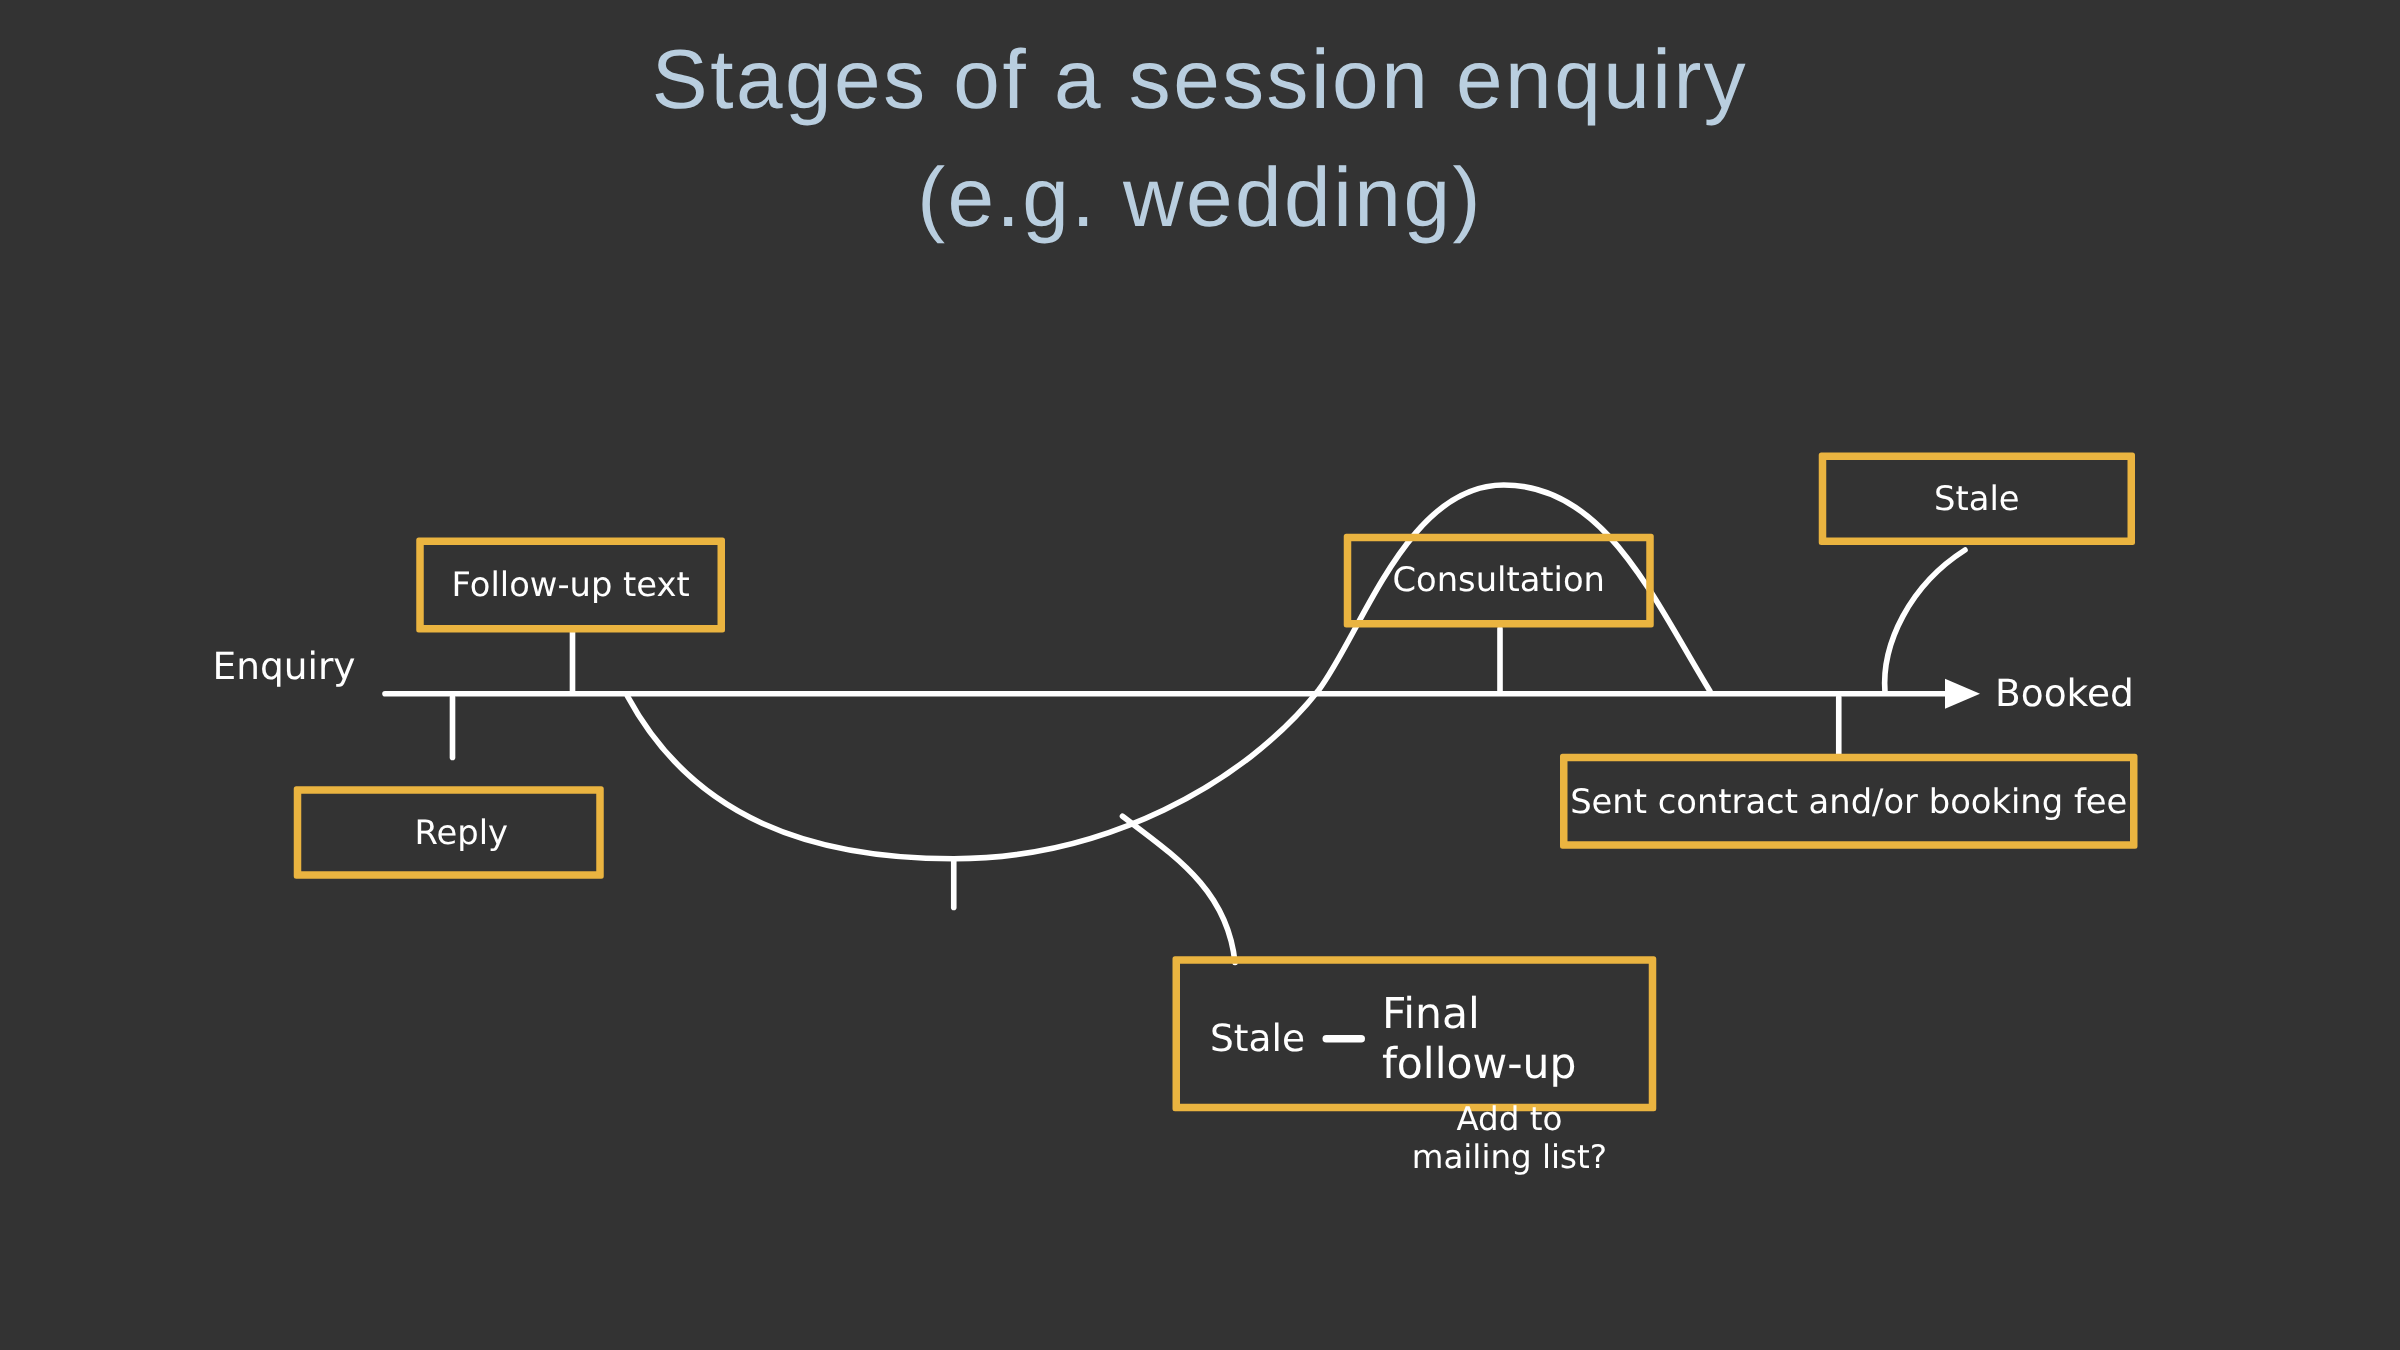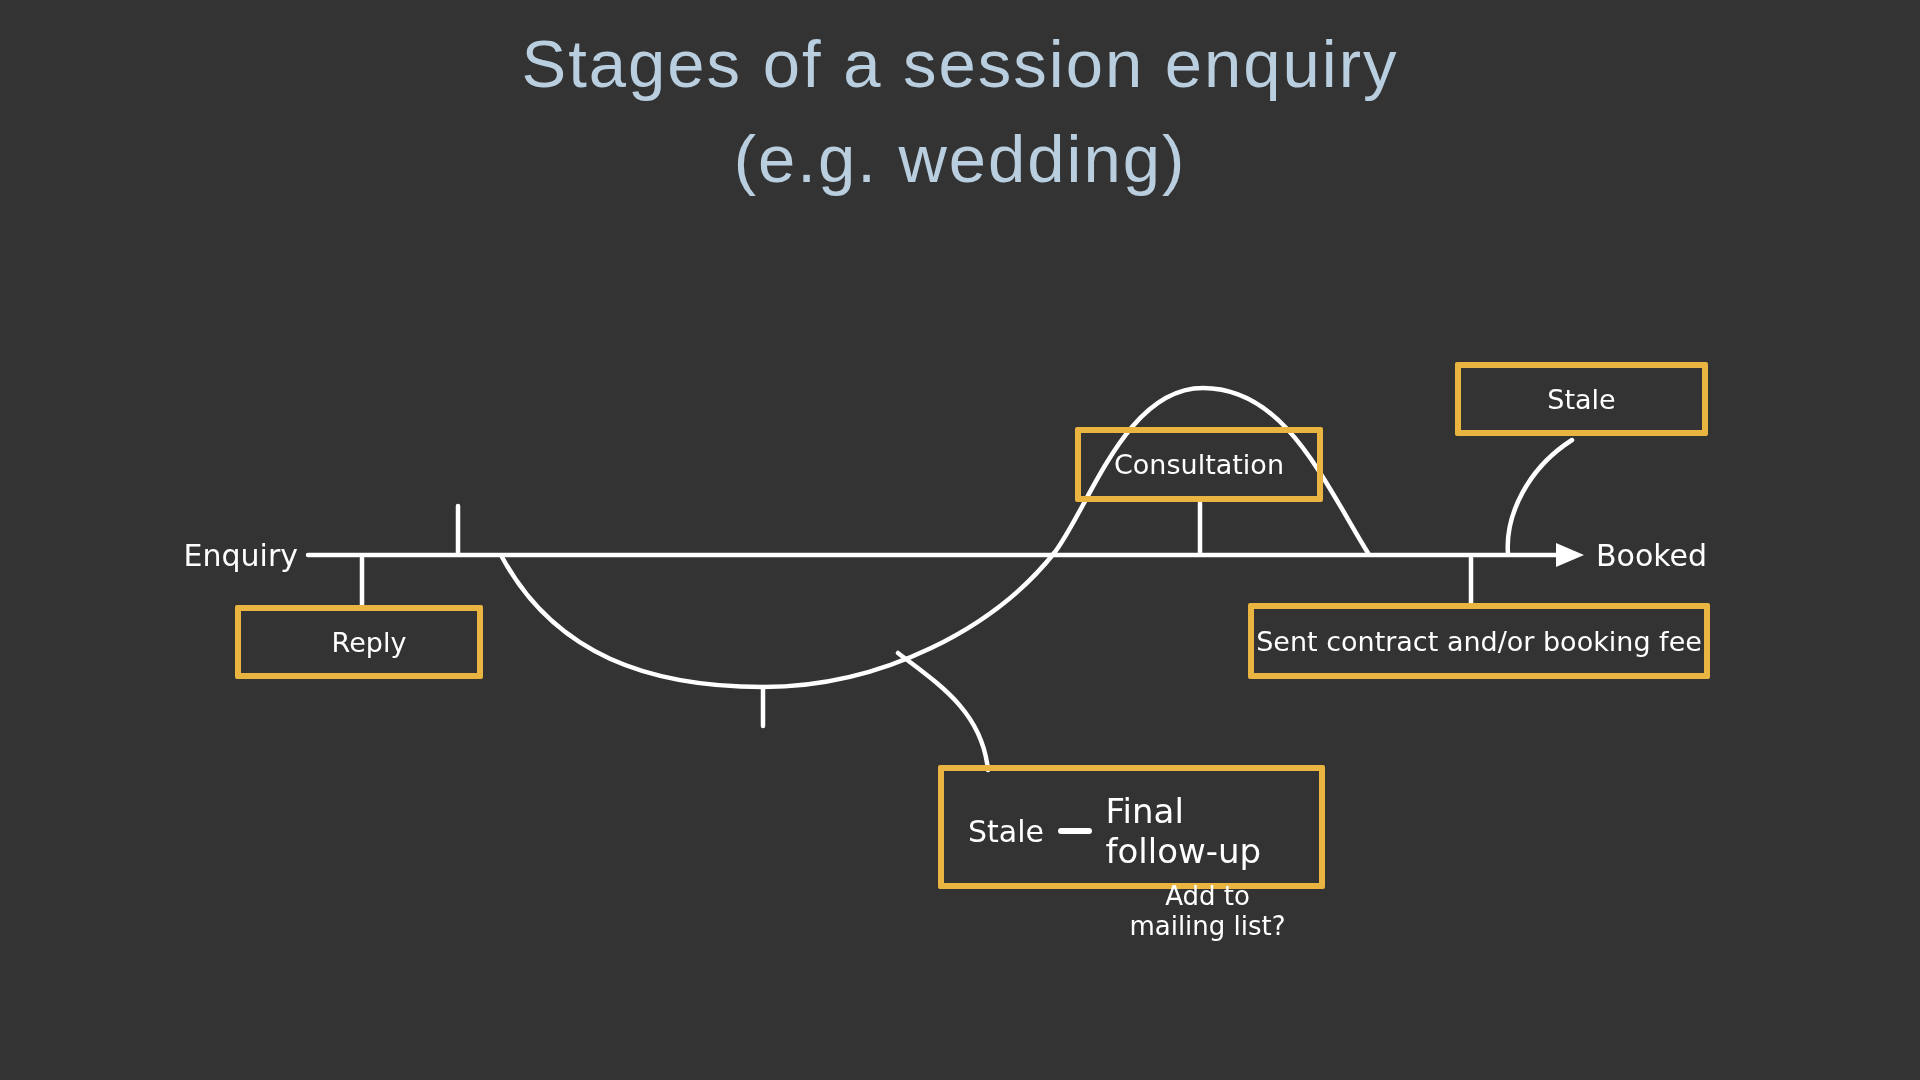--- a/index.html
+++ b/index.html
@@ -32,41 +32,41 @@
     position: absolute;
     border: 6px solid var(--box-border);
     border-radius: 2px;
     display: flex; align-items: center; justify-content: center;
     color: var(--node-text);
     font-size: 27px;
     text-align: center;
     background: transparent;
   }
   .node-follow-up-text  { left: 333px;  top: 430px; width: 247px; height: 76px; }
-  .node-reply           { left: 235px;  top: 605px; width: 248px; height: 74px; padding-left: 20px; }
+  .node-reply           { left: 235px;  top: 629px; width: 248px; height: 74px; padding-left: 20px; }
   .node-follow-up-email { left: 638px;  top: 723px; width: 255px; height: 77px; }
   .node-consultation    { left: 1075px; top: 427px; width: 248px; height: 75px; }
   .node-stale-top       { left: 1455px; top: 362px; width: 253px; height: 74px; }
   .node-sent-contract   { left: 1248px; top: 603px; width: 462px; height: 76px; }
   .node-stale-final     {
     left: 938px; top: 765px; width: 387px; height: 124px;
     display: block; padding: 20px 18px 0 24px; text-align: left;
   }
   .stale-final-row1 { display: flex; align-items: center; gap: 14px; }
   .stale-final-stale { font-size: 30px; }
   .stale-final-dash { width: 42px; height: 6px; background: var(--line); border-radius: 3px; }
   .stale-final-action { font-size: 34px; }
   .stale-final-row2 { margin-left: 146px; margin-top: 10px; font-size: 26px; text-align: center; }
   .axis-label {
     position: absolute;
     font-size: 30px;
     color: var(--node-text);
     white-space: nowrap;
   }
-  .label-enquiry { left: 170px; top: 538px; width: 128px; text-align: right; }
+  .label-enquiry { left: 170px; top: 516px; width: 128px; }
   .label-booked  { left: 1596px; top: 538px; text-align: left; }
 </style>
 </head>
 <body>
 
 <div class="canvas">
 
   <div class="slide-title">
     <div>Stages of a session enquiry</div>
     <div>(e.g. wedding)</div>
@@ -89,20 +89,23 @@
     <path d="M 458 506 V 553"></path>
     <path d="M 362 558 V 606"></path>
     <path d="M 763 687 V 726"></path>
     <path d="M 1200 503 V 553"></path>
     <path d="M 1471 558 V 604"></path>
   </svg>
 
   <div class="axis-label label-enquiry">Enquiry</div>
   <div class="axis-label label-booked">Booked</div>
 
+  <div class="node node-follow-up-text">
+    <span>Follow-up text</span>
+  </div>
 
   <div class="node node-reply">
     <span>Reply</span>
   </div>
 
 
   <div class="node node-consultation">
     <span>Consultation</span>
   </div>
 

